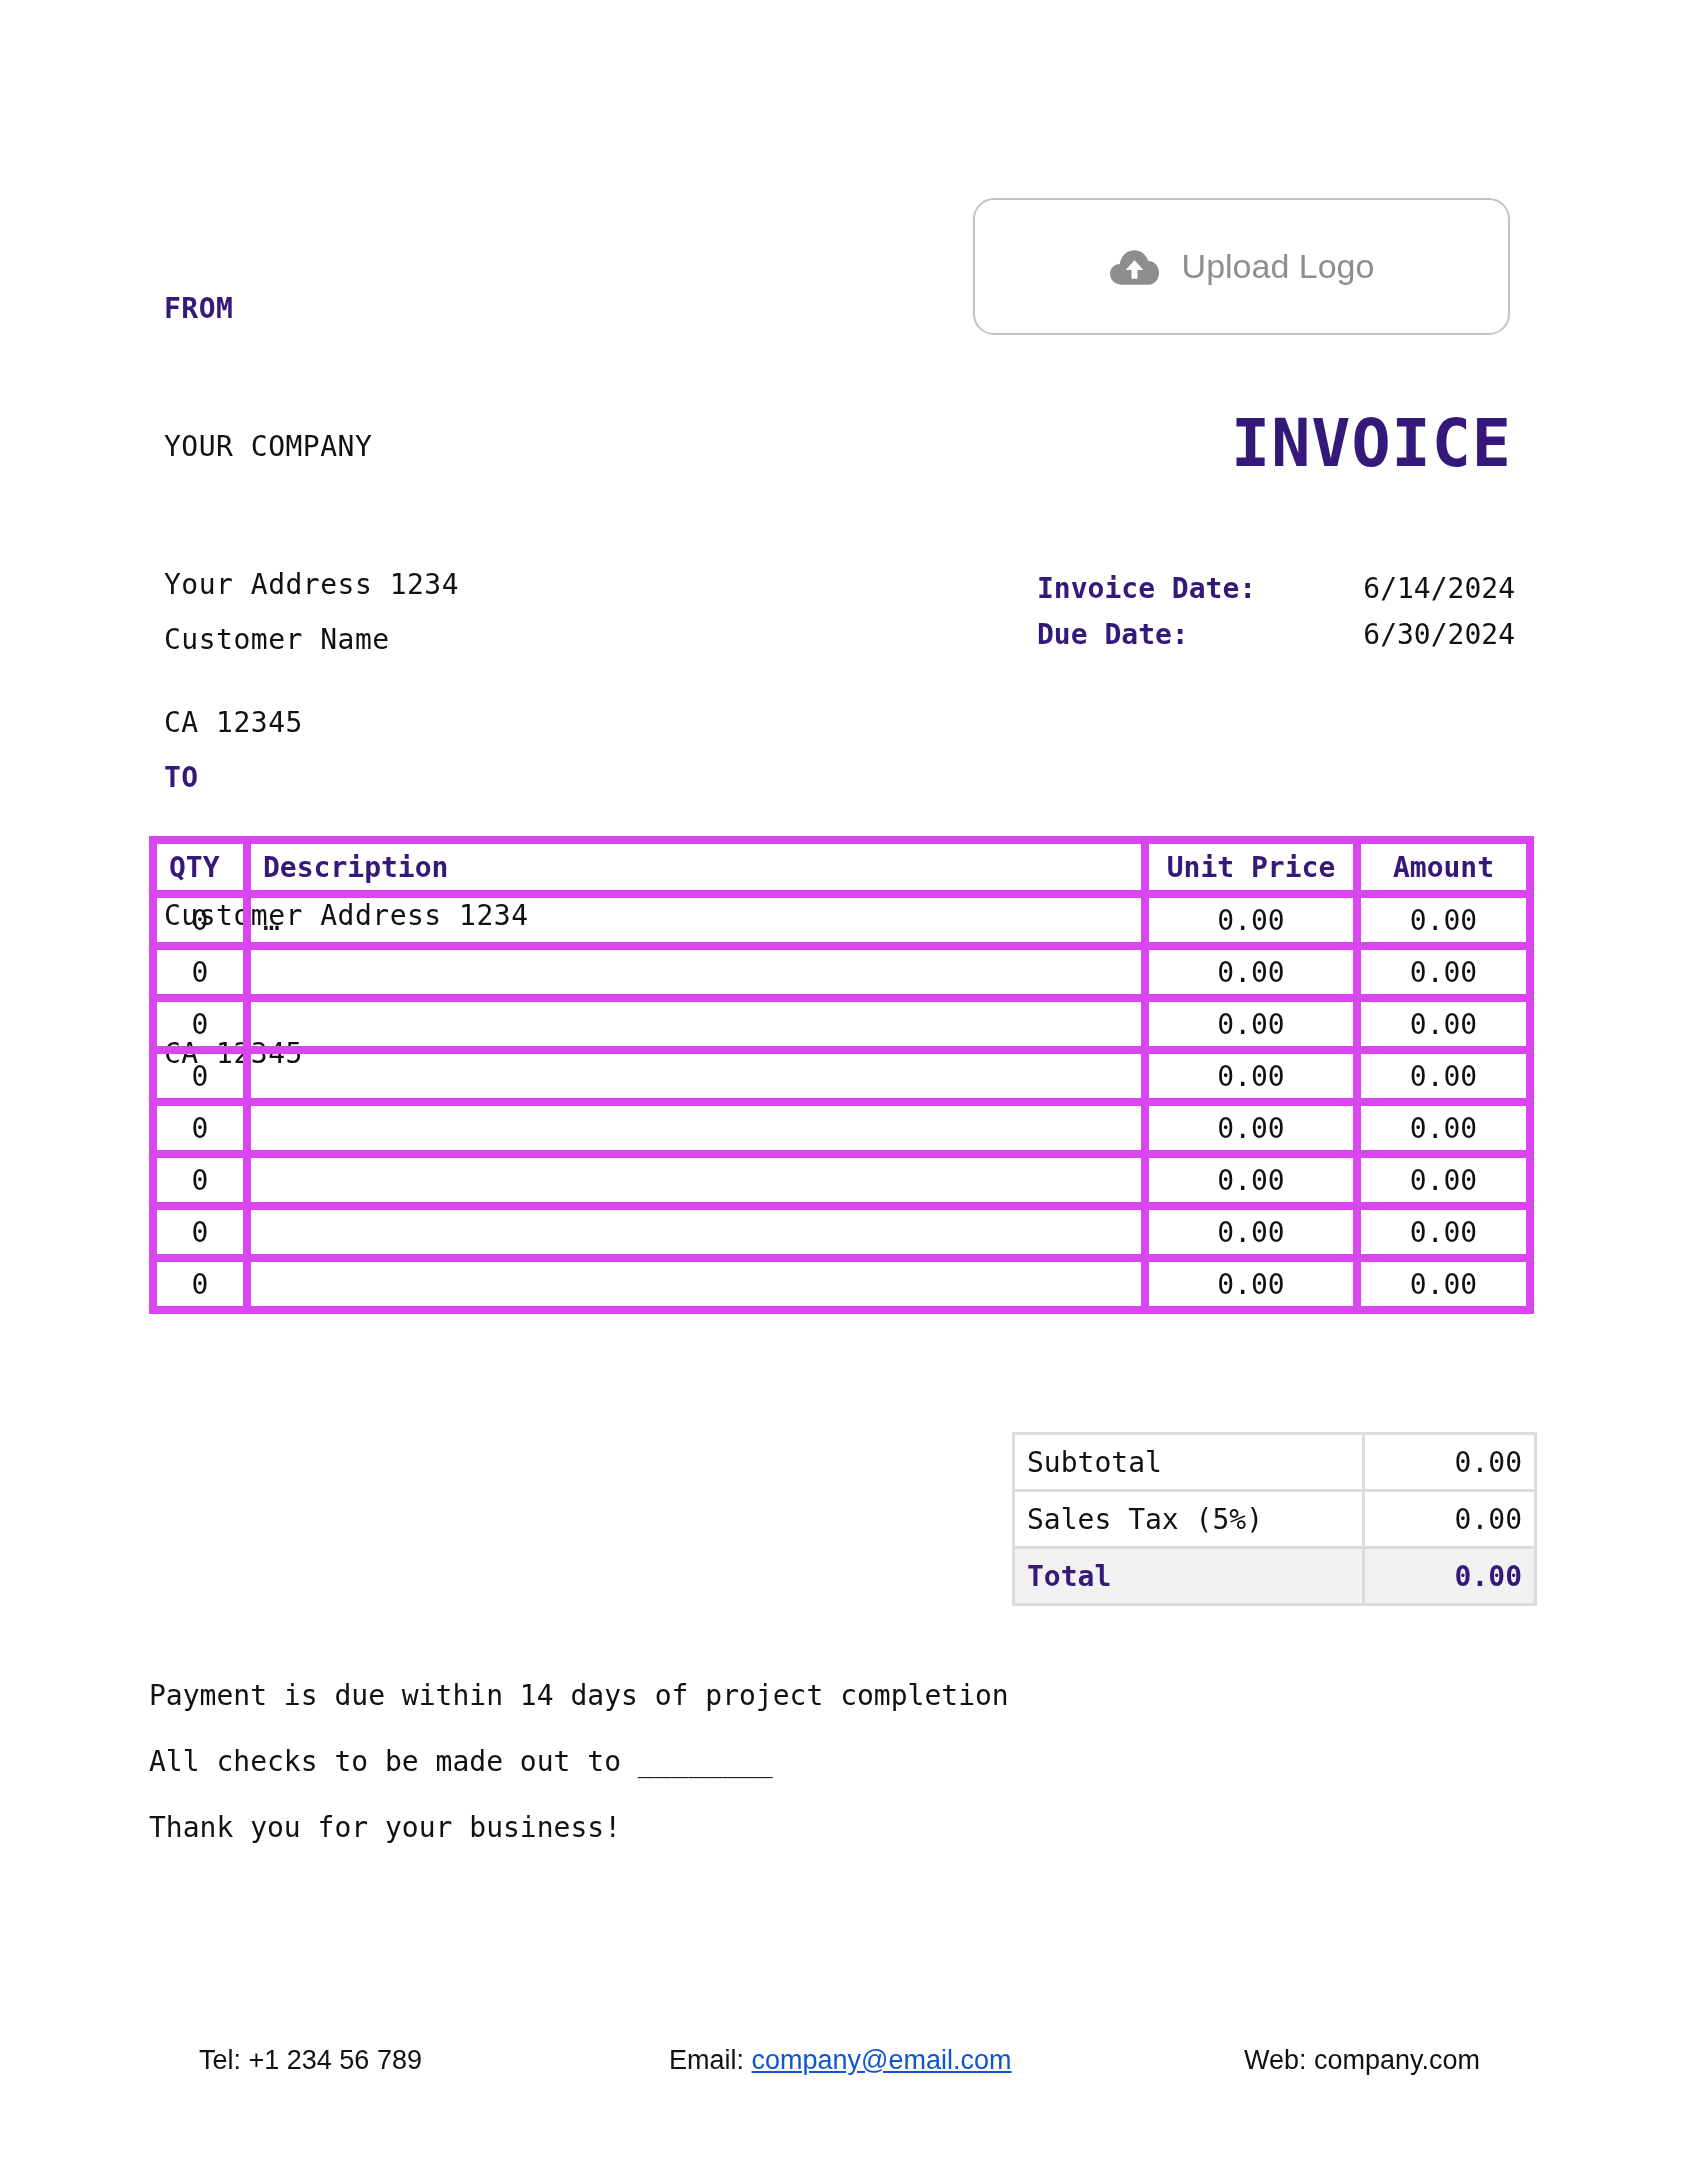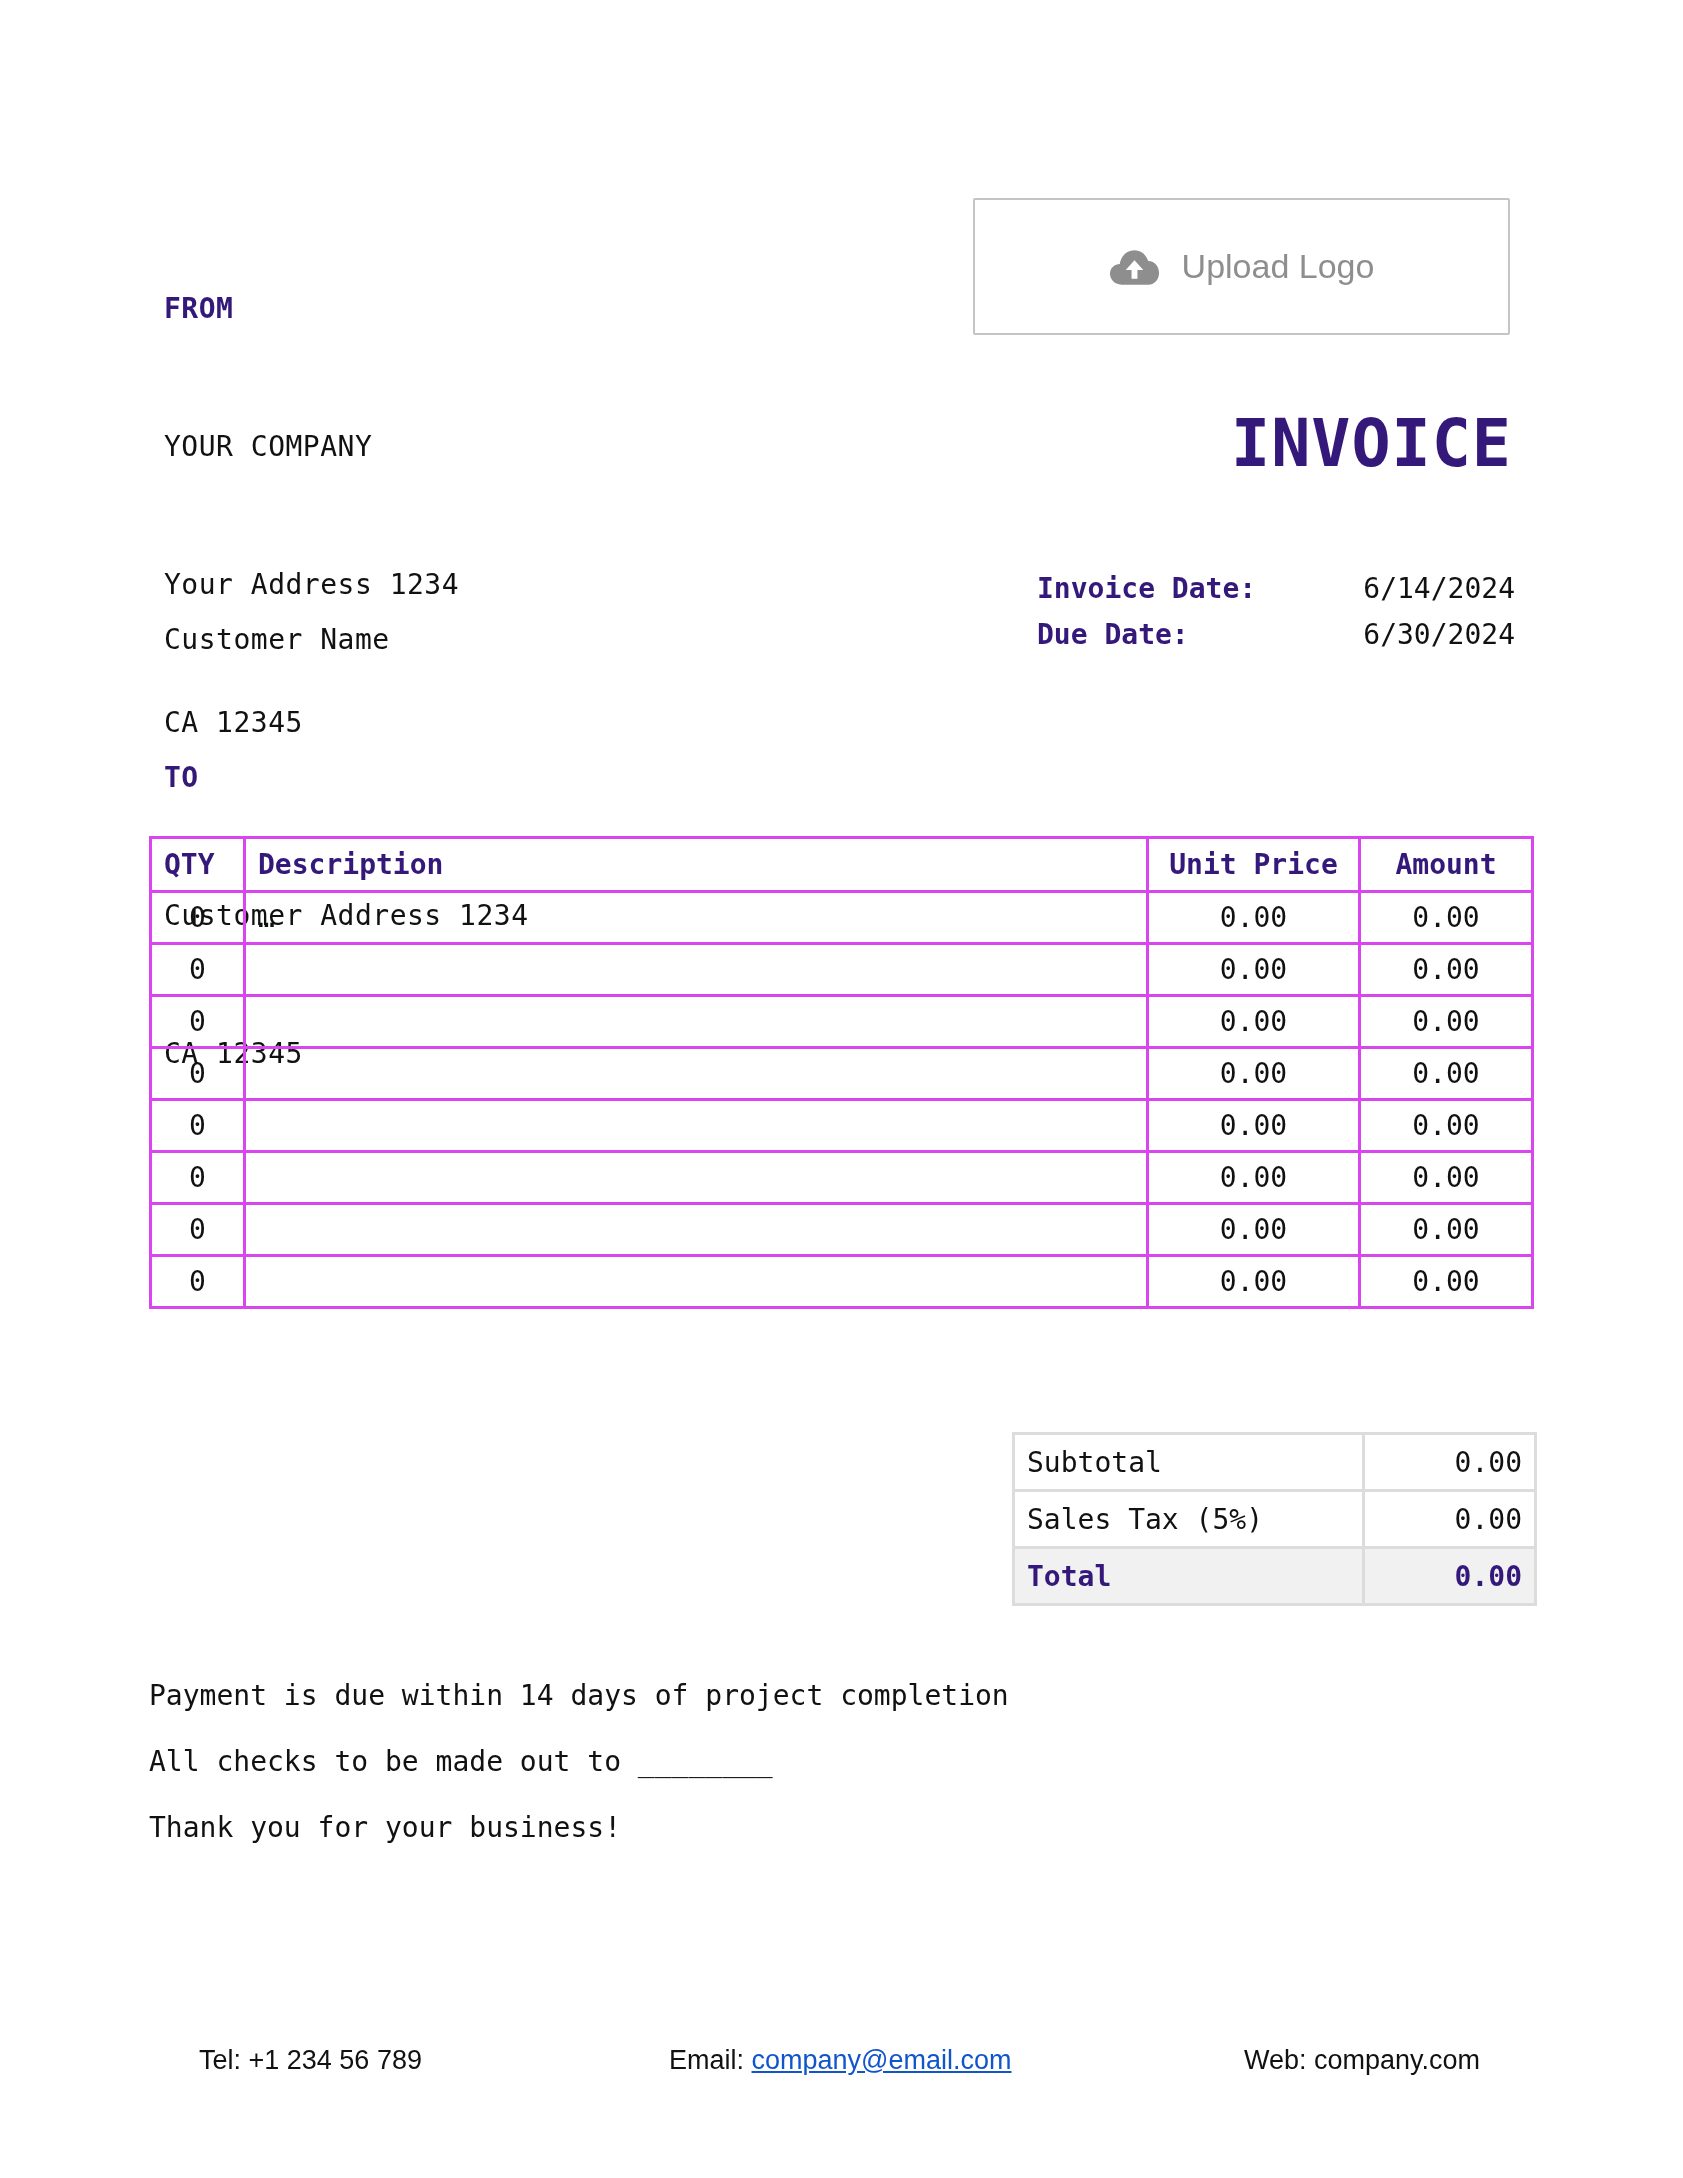--- a/index.html
+++ b/index.html
@@ -5,36 +5,36 @@
   html, body { margin: 0; padding: 0; background: #ffffff; }
   body { width: 1683px; height: 2178px; position: relative; overflow: hidden;
          font-family: "DejaVu Sans Mono", "Liberation Mono", monospace; color: #111111; }
   .abs { position: absolute; }
   .label { font-weight: bold; color: #35197a; }
 
   .addr-block { font-size: 28px; line-height: 46px; white-space: pre; letter-spacing: 0.5px; }
   .addr-block .line { display: block; height: 46px; }
 
   .logo-box { left: 973px; top: 198px; width: 537px; height: 137px; border: 2px solid #c4c4c4;
-              border-radius: 2px; box-sizing: border-box; display: flex; align-items: center;
+              border-radius: 21px; box-sizing: border-box; display: flex; align-items: center;
               justify-content: center; gap: 22px; cursor: pointer; }
   .logo-box .logo-text { font-family: "Liberation Sans", sans-serif; font-size: 34px; color: #8e8e8e; }
   .logo-box svg { width: 51px; height: 40px; display: block; }
 
   .invoice-title { right: 171px; top: 408px; font-size: 65px; font-weight: bold; color: #35197a;
                    line-height: 71px; letter-spacing: 1px; }
 
   .meta { left: 1037px; top: 566px; width: 478px; font-size: 28px; }
   .meta-row { display: flex; justify-content: space-between; height: 46px; line-height: 46px; }
   .meta-row .k { font-weight: bold; color: #35197a; }
   .meta-row .v { color: #111; }
 
   table.items { position: absolute; left: 149px; top: 836px; width: 1385px; border-collapse: collapse;
                 font-size: 28px; }
-  table.items td, table.items th { border: 3px solid #d946ef; padding: 0 12px; height: 52px;
+  table.items td, table.items th { border: 8px solid #d946ef; padding: 0 12px; height: 52px;
                                    box-sizing: border-box; }
   table.items th { font-weight: bold; color: #35197a; text-align: left; height: 54px; }
   table.items th.r, table.items td.r { text-align: center; }
   table.items col.qty { width: 94px; }
   table.items col.unit { width: 212px; }
   table.items col.amt { width: 173px; }
 
   table.totals { position: absolute; left: 1012px; top: 1432px; width: 525px; border-collapse: collapse;
                  font-size: 28px; }
   table.totals td { border: 3px solid #dcdcdc; padding: 0 12px; height: 57px; box-sizing: border-box; }

